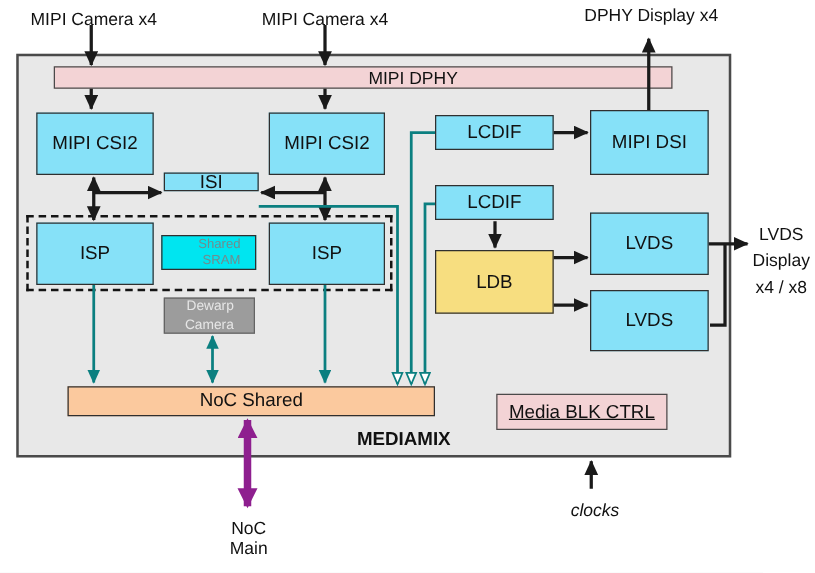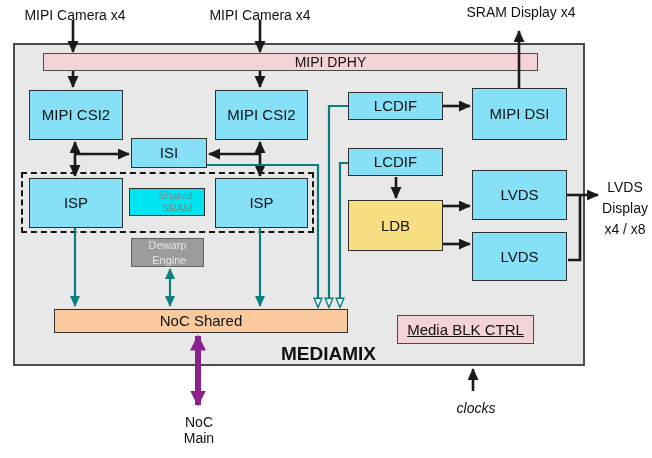--- a/index.html
+++ b/index.html
@@ -27,71 +27,71 @@
   .sram{background:var(--sram-fill,#00e5f0);border:1.4px solid var(--box-border,#2f2f2f);
     color:var(--sram-text,#6f8d8f);font-size:10.5px;line-height:1.25;}
   .grayblk{background:var(--gray-box,#9c9c9c);border:1.6px solid var(--gray-box-border,#646464);
     color:var(--gray-box-text,#e6e6e6);font-size:11px;line-height:1.3;}
   .container{position:absolute;box-sizing:border-box;background:var(--container-fill,#e8e8e8);
     border:2px solid var(--container-border,#4a4a4a);}
   .dashed{position:absolute;box-sizing:border-box;border:2px dashed #141414;background:transparent;}
   .lbl{position:absolute;font-size:14px;text-align:center;white-space:pre-line;line-height:1.45;}
   .ml{white-space:pre-line;}
   .dphy-text{margin-left:80px;font-size:14px;}
-  .mediamix{position:absolute;font-size:19px;font-weight:bold;text-align:right;}
+  .mediamix{position:absolute;font-size:15px;font-weight:bold;text-align:center;}
   svg.overlay{position:absolute;left:0;top:0;pointer-events:none;}
 </style>
 </head>
 <body>
 
 <div class="stage">
 
   <div class="container" style="left:13px;top:43px;width:572px;height:323px;"></div>
 
   <div class="lbl" style="left:15px;top:5px;width:120px;">MIPI Camera x4</div>
   <div class="lbl" style="left:200px;top:5px;width:120px;">MIPI Camera x4</div>
-  <div class="lbl" style="left:461px;top:2px;width:120px;">SRAM Display x4</div>
+  <div class="lbl" style="left:461px;top:2px;width:120px;">DPHY Display x4</div>
   <div class="lbl" style="left:595px;top:177px;width:60px;line-height:1.5;">LVDS
 Display
 x4 / x8</div>
   <div class="lbl" style="left:169px;top:414px;width:60px;line-height:1.15;">NoC
 Main</div>
   <div class="lbl" style="left:446px;top:398px;width:60px;font-style:italic;">clocks</div>
 
   <div class="mediamix" style="left:270px;top:343px;width:106px;">MEDIAMIX</div>
 
   <div class="box pink" style="left:43px;top:53px;width:495px;height:18px;">
     <span class="dphy-text">MIPI DPHY</span>
   </div>
 
   <div class="box cyan" style="left:29px;top:90px;width:94px;height:50px;">
     <span>MIPI CSI2</span>
   </div>
   <div class="box cyan" style="left:215px;top:90px;width:93px;height:50px;">
     <span>MIPI CSI2</span>
   </div>
-  <div class="box cyan" style="left:131px;top:138px;width:76px;height:30px;">
+  <div class="box cyan" style="left:131px;top:138px;width:76px;height:15px;">
     <span>ISI</span>
   </div>
 
   <div class="dashed" style="left:21px;top:172px;width:293px;height:61px;"></div>
 
   <div class="box cyan" style="left:29px;top:178px;width:94px;height:50px;">
     <span>ISP</span>
   </div>
   <div class="box cyan" style="left:215px;top:178px;width:93px;height:50px;">
     <span>ISP</span>
   </div>
   <div class="box sram ml" style="left:129px;top:188px;width:76px;height:28px;padding-left:17px;">
     <span class="ml">Shared
 SRAM</span>
   </div>
   <div class="box grayblk ml" style="left:131px;top:238px;width:73px;height:29px;">
     <span class="ml">Dewarp
-Engine</span>
+Camera</span>
   </div>
 
   <div class="box cyan" style="left:348px;top:92px;width:95px;height:28px;">
     <span>LCDIF</span>
   </div>
   <div class="box cyan" style="left:348px;top:148px;width:95px;height:28px;">
     <span>LCDIF</span>
   </div>
   <div class="box cyan" style="left:472px;top:88px;width:95px;height:52px;">
     <span>MIPI DSI</span>

